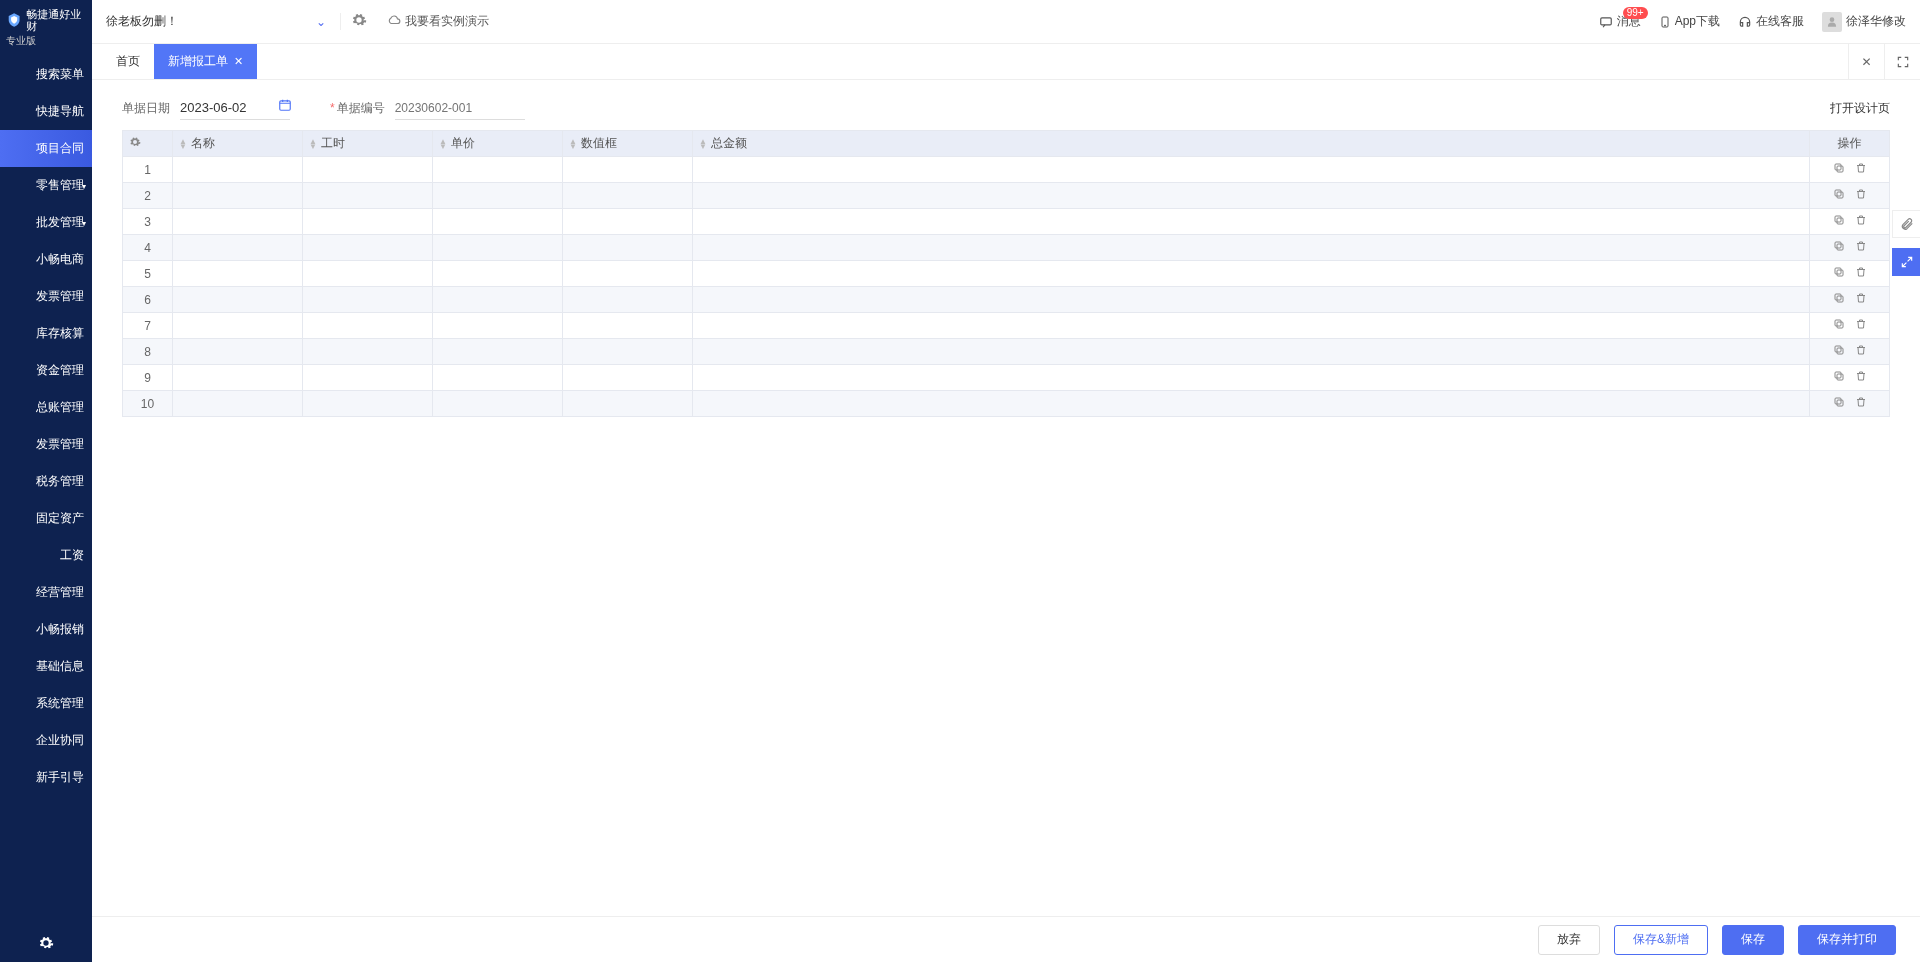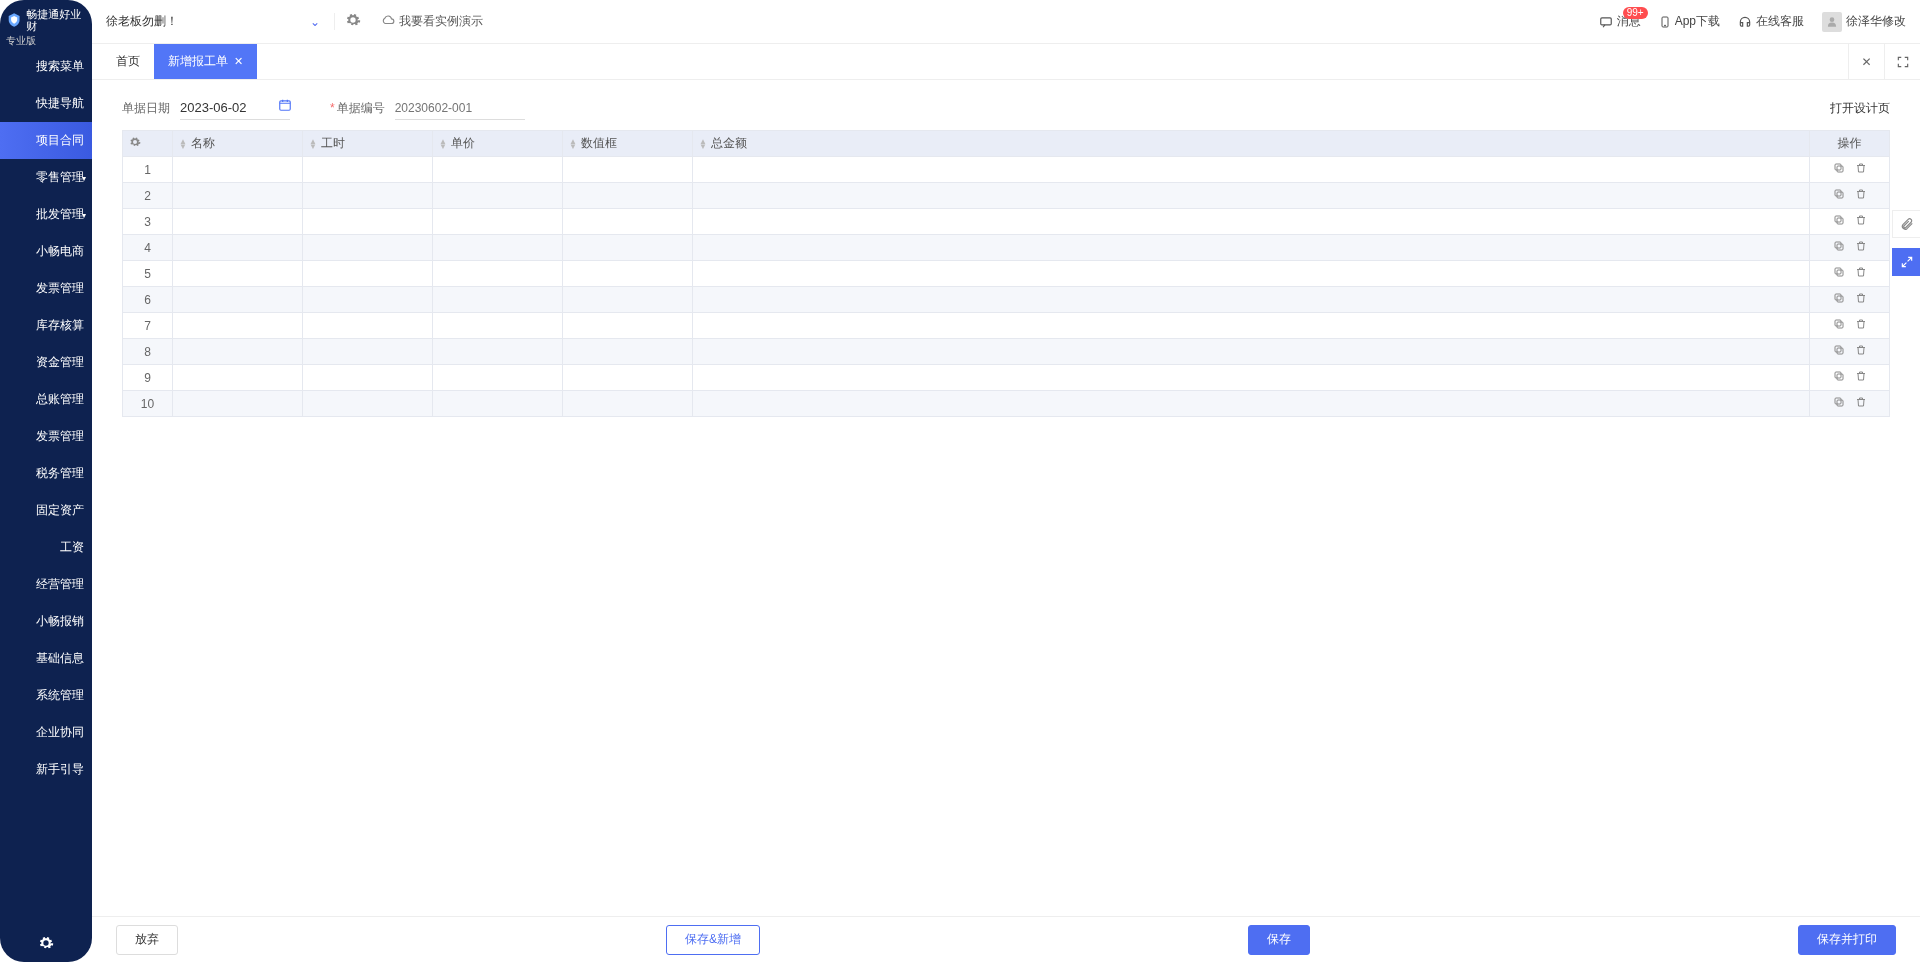--- a/index.html
+++ b/index.html
@@ -1,33 +1,33 @@
 <!DOCTYPE html>
 <html><head>
 <meta charset="utf-8">
 <style>
 * { margin: 0; padding: 0; box-sizing: border-box; font-family: "Microsoft YaHei", Arial, sans-serif; }
 body { display: flex; height: 100vh; font-size: 12px; color: #333; overflow: hidden; }
 
-.sidebar { width: 92px; background: #0e2250; display: flex; flex-direction: column; flex-shrink: 0; border-radius: 24px; }
+.sidebar { width: 92px; background: #0e2250; display: flex; flex-direction: column; flex-shrink: 0; }
 .logo { display: flex; align-items: center; color: #fff; padding: 8px 6px 4px 6px; gap: 4px; }
 .logo svg { width: 18px; height: 18px; }
 .logo-text { font-size: 11px; line-height: 1.1; }
-.logo-sub { color: #ccc; font-size: 10px; padding-left: 6px; margin-top:-2px; }
+.logo-sub { color: #ccc; font-size: 10px; padding-left: 6px; margin-top:-2px; margin-bottom: 8px;}
 .nav { flex: 1; overflow-y: auto; }
 .nav-item { color: #fff; padding: 10px 8px; text-align: right; cursor: pointer; font-size: 12px; position: relative; }
 .nav-item.active { background: linear-gradient(90deg,#4e6ef2,#3a5ae0); }
 .nav-item .caret { position: absolute; right: 6px; top: 50%; transform: translateY(-50%); font-size: 8px; }
 .nav-bottom { text-align: center; padding: 8px 0; cursor: pointer; }
 .nav-bottom svg { width: 16px; height: 16px; fill: #fff; }
 
 .main { flex: 1; display: flex; flex-direction: column; min-width: 0; }
 
 .topbar { height: 44px; display: flex; align-items: center; padding: 0 14px; border-bottom: 1px solid #eee; }
-.org-select { display: flex; align-items: center; gap: 12px; padding-right: 14px; margin-right: 10px; border-right: 1px solid #eee; cursor: pointer;}
+.org-select { display: flex; align-items: center; gap: 18px; padding-right: 14px; margin-right: 10px; border-right: 1px solid #eee; cursor: pointer;}
 .org-select .chevron { color: #556ef2; font-size: 12px; margin-left: 120px; }
 .gear-btn { color: #666; margin-right: 20px; cursor: pointer; }
 .demo-link { display: flex; gap: 4px; color: #555; cursor: pointer; }
 .topbar-spacer { flex: 1; }
 .topbar-right { display: flex; align-items: center; gap: 18px; color: #444; }
 .tr-item { display:flex; align-items:center; gap:4px; cursor:pointer; position:relative; }
 .badge { position:absolute; top:-6px; left:24px; background:#ff4d4f; color:#fff; border-radius: 8px; font-size: 10px; padding: 0 4px; line-height:12px; }
 .avatar { width: 20px; height: 20px; background: #ddd; border-radius: 2px; display:inline-flex; align-items:center; justify-content:center;}
 .avatar svg{ width:14px; height:14px; fill:#aaa;}
 
@@ -55,21 +55,21 @@
 table.grid thead th { background:#e9edf7; font-weight: normal; color:#555; text-align:left; padding: 4px 6px; position:relative; font-size:12px;}
 table.grid thead th .sort { color:#bbb; font-size:8px; display:inline-flex; flex-direction:column; line-height:5px; margin-right:4px; vertical-align:middle;}
 table.grid tbody tr:nth-child(even) td { background:#f5f7fb; }
 .col-idx { width:40px; text-align:center; color:#666; font-size:12px;}
 .col-gear { width:50px; text-align:center;}
 .col-op { width:80px; text-align:center;}
 .op-icons { display:flex; justify-content:center; gap:10px;}
 .op-icons span { color:#888; cursor:pointer; font-size:12px;}
 .gear-head { color:#888; cursor:pointer;}
 
-.footer { height: 46px; display:flex; align-items:center; justify-content:space-between; padding: 0 24px; gap: 14px; border-top:1px solid #eee; background:#fff;}
+.footer { height: 46px; display:flex; align-items:center; justify-content:flex-end; padding: 0 24px; gap: 14px; border-top:1px solid #eee; background:#fff;}
 .btn { height: 30px; padding: 0 18px; border-radius:3px; border:1px solid #ddd; background:#fff; cursor:pointer; font-size:12px; color:#333;}
 .btn-primary { background:#4e6ef2; color:#fff; border-color:#4e6ef2;}
 .btn-outline { border-color:#4e6ef2; color:#4e6ef2; background:#fff;}
 
 .side-float { position:absolute; right:0; top:130px; display:flex; flex-direction:column; gap:10px; }
 .float-btn { width:28px; height:28px; display:flex; align-items:center; justify-content:center; background:#fff; border:1px solid #eee; border-right:none; cursor:pointer; color:#777;}
 .float-btn.blue { background:#4e6ef2; color:#fff; border-color:#4e6ef2;}
 </style>
 </head>
 <body>

